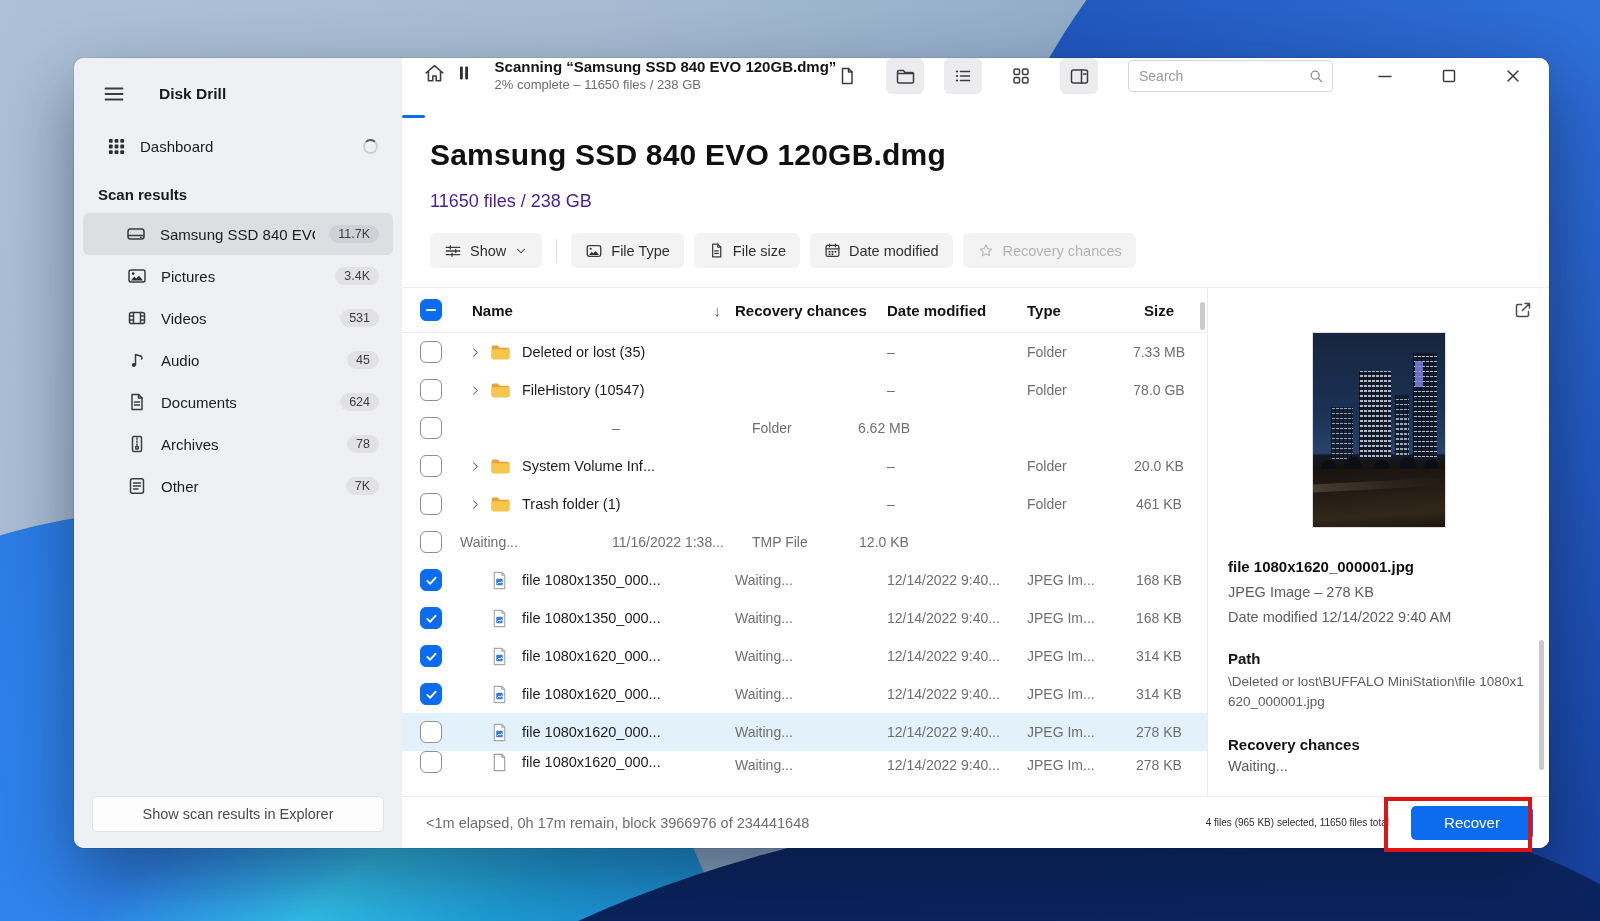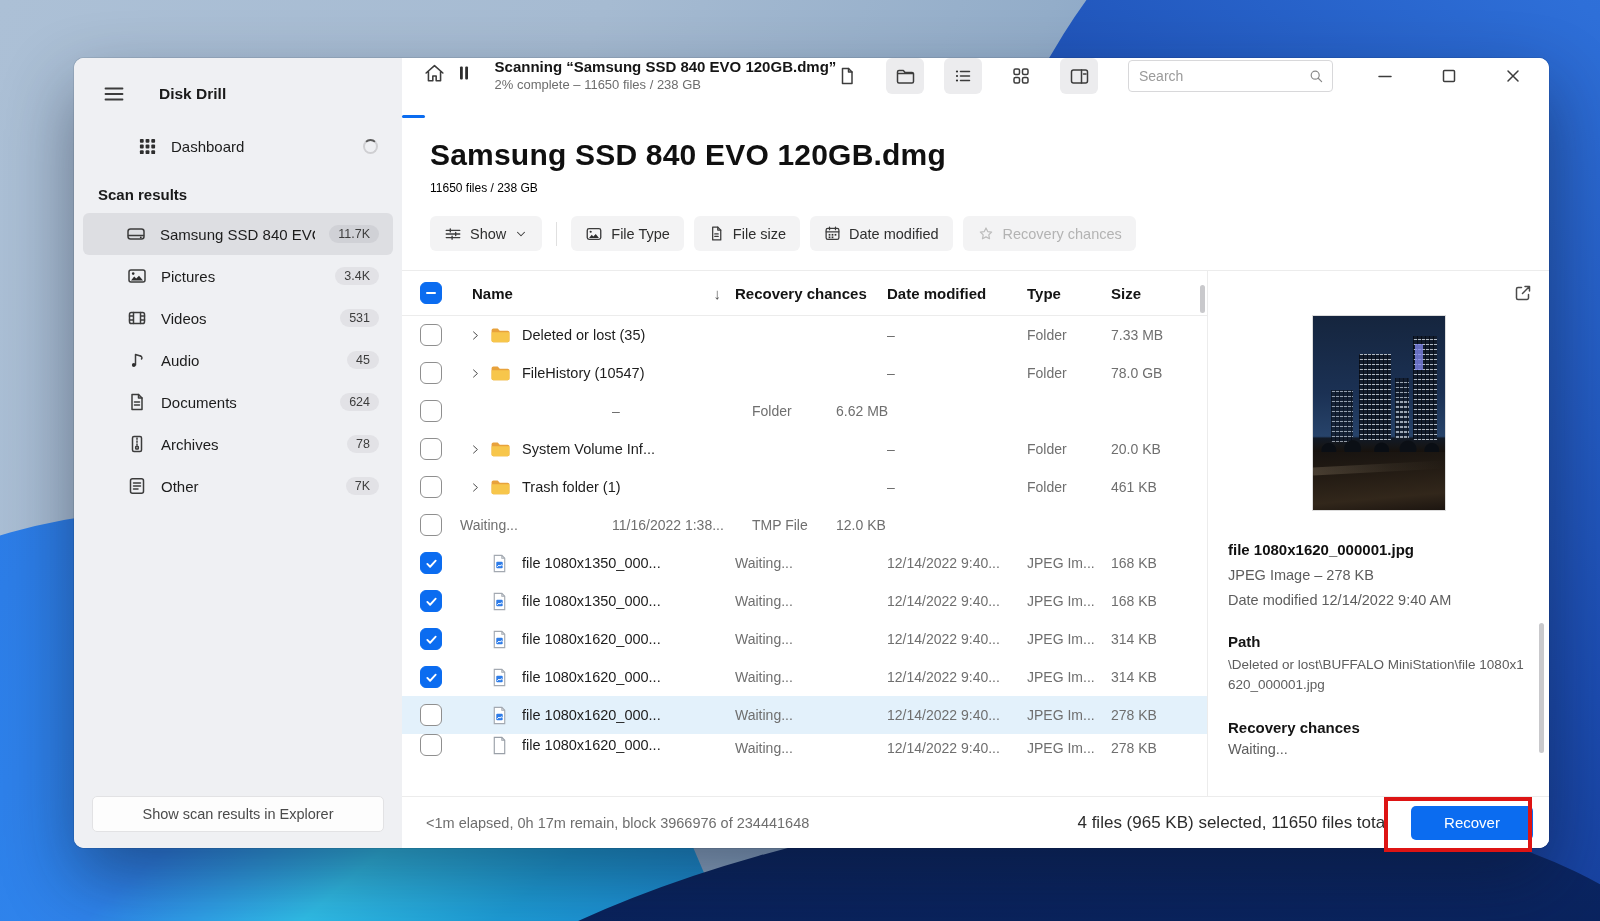--- a/index.html
+++ b/index.html
@@ -28,21 +28,21 @@
   .window { position:absolute; left:74px; top:58px; width:1475px; height:790px;
             border-radius:10px; overflow:hidden; display:flex;
             box-shadow:0 30px 70px rgba(10,20,40,.45), 0 0 0 1px rgba(0,0,0,.08);
             background:#fff; }
 
   
   .sidebar { width:328px; flex:0 0 328px; background:#eff0f3; display:flex; flex-direction:column; position:relative; }
   .sb-top { display:flex; align-items:center; gap:30px; padding:20px 0 0 25px; height:52px; }
   .sb-apptitle { font-size:15.5px; font-weight:700; color:#1a1a1a; }
   .icon-btn { display:inline-flex; align-items:center; justify-content:center; width:30px; height:30px; cursor:pointer; }
-  .sb-dash { display:flex; align-items:center; gap:14px; padding:0 22px 0 64px; height:44px; margin-top:14px; position:relative; }
+  .sb-dash { display:flex; align-items:center; gap:14px; padding:0 22px 0 33px; height:44px; margin-top:14px; position:relative; }
   .sb-dash-label { font-size:15px; color:#1c1c1c; }
   .spinner { position:absolute; right:24px; width:15px; height:15px; border-radius:50%;
              border:2.2px solid #cfcfd2; border-top-color:#5a5a5a; animation:spin 1s linear infinite; }
   @keyframes spin { to { transform:rotate(360deg);} }
   .sb-heading { font-size:15px; font-weight:700; color:#1a1a1a; padding:18px 0 10px 24px; }
   .sb-list { display:flex; flex-direction:column; padding:0 9px; gap:0; }
   .sb-item { display:flex; align-items:center; gap:14px; height:42px; padding:0 14px 0 43px; border-radius:6px; cursor:pointer; }
   .sb-item.selected { background:#dddee2; }
   .sb-item .sb-icon { width:21px; height:21px; display:flex; align-items:center; justify-content:center; }
   .sb-label { font-size:15px; color:#1c1c1c; white-space:nowrap; overflow:hidden; }
@@ -65,21 +65,21 @@
   .tb-iconbtn { width:38px; height:36px; display:flex; align-items:center; justify-content:center; border-radius:6px; cursor:pointer; }
   .tb-iconbtn.active { background:#ececee; }
   .searchbox { width:205px; height:32px; border:1px solid #d8d8da; border-radius:4px; display:flex; align-items:center;
                padding:0 8px 0 10px; margin:0 10px; }
   .searchbox input { border:none; outline:none; flex:1; font-size:14px; font-family:inherit; color:#333; min-width:0; background:transparent; }
   .searchbox input::placeholder { color:#9a9a9a; }
   .winctl { width:44px; height:36px; display:flex; align-items:center; justify-content:center; cursor:pointer; }
 
   .page-head { padding:20px 0 0 28px; flex:0 0 auto; }
   .h1 { font-size:30px; font-weight:700; color:#101010; letter-spacing:.2px; }
-  .h1-sub { font-size:12px; color:#000000; margin-top:9px; }
+  .h1-sub { font-size:18px; color:#4c1d95; margin-top:19px; }
   .filters { display:flex; align-items:center; gap:10px; margin-top:21px; padding-bottom:19px; }
   .chip { display:flex; align-items:center; gap:8px; background:#f3f3f4; border-radius:6px; height:35px;
           padding:0 14px; font-size:14.5px; color:#2f2f2f; cursor:pointer; white-space:nowrap; }
   .chip.disabled { color:#b3b3b3; cursor:default; }
   .vdiv { width:1px; height:24px; background:#e0e0e0; margin:0 4px; }
 
   .body-row { flex:1; display:flex; border-top:1px solid #ececec; min-height:0; }
   .table-area { flex:1; border-right:1px solid #ececec; display:flex; flex-direction:column; min-width:0; position:relative; overflow:hidden; }
   .tbl-scroll-thumb { position:absolute; right:2px; top:14px; width:5px; height:28px; border-radius:3px; background:#c9c9cc; }
 
@@ -90,21 +90,21 @@
   .c-check { flex:0 0 58px; display:flex; justify-content:center; }
   .c-name { flex:1 1 auto; display:flex; align-items:center; min-width:0; font-size:14.5px; color:#1d1d1d; }
   .c-name .chev { width:30px; flex:0 0 30px; display:flex; justify-content:center; }
   .c-name .ficon { width:22px; height:22px; flex:0 0 22px; margin-right:10px; display:flex; align-items:center; }
   .c-name .nm { white-space:nowrap; overflow:hidden; }
   .hdr-name { font-size:15px; color:#141414; }
   .sort-arrow { margin-left:auto; margin-right:14px; color:#555; font-size:15px; font-weight:400; }
   .c-rec  { flex:0 0 152px; font-size:14px; color:#6f6f6f; }
   .c-date { flex:0 0 140px; font-size:14px; color:#6f6f6f; }
   .c-type { flex:0 0 84px;  font-size:14px; color:#6f6f6f; }
-  .c-size { flex:0 0 96px;  font-size:14px; color:#6f6f6f; }
+  .c-size { flex:0 0 96px;  font-size:14px; color:#6f6f6f;text-align:center; }
   .trow.header .c-rec, .trow.header .c-date, .trow.header .c-type, .trow.header .c-size
   { font-size:15px; color:#141414; font-weight:700; }
 
   .cb { width:22px; height:22px; border-radius:6px; border:1px solid #8f8f8f; background:#fff; display:flex;
         align-items:center; justify-content:center; cursor:pointer; }
   .cb.checked, .cb.ind { background:#0b6cf0; border-color:#0b6cf0; }
 
   
   .preview { flex:0 0 341px; position:relative; padding:14px 20px 0 20px; overflow:hidden; }
   .pv-ext { position:absolute; right:16px; top:12px; }
@@ -130,21 +130,21 @@
             background:linear-gradient(90deg, rgba(190,170,140,.25), rgba(120,110,90,.12) 60%, transparent); transform:rotate(-3deg); }
   .pv-title { font-size:15px; font-weight:700; color:#101010; margin-top:30px; white-space:nowrap; }
   .pv-line { font-size:14.5px; color:#5d5d5d; margin-top:9px; }
   .pv-h { font-size:15px; font-weight:700; color:#141414; margin-top:25px; }
   .pv-path { font-size:13.5px; color:#5d5d5d; margin-top:5px; line-height:1.45; word-break:break-all; }
   .pv-scroll-thumb { position:absolute; right:5px; top:352px; width:5px; height:130px; border-radius:3px; background:#c9c9cc; }
 
   
   .statusbar { flex:0 0 52px; border-top:1px solid #ececec; display:flex; align-items:center; padding:0 16px 0 24px; background:#fff; }
   .sb-lefttext { font-size:14.5px; color:#6e6e6e; }
-  .sb-seltext { margin-left:auto; font-size:17px; color:#2c2c2c; margin-right:22px; }
+  .sb-seltext { margin-left:auto; font-size:10px; color:#2c2c2c; margin-right:22px; }
   .recover-btn { width:122px; height:34px; background:#0b6cf0; color:#fff; border:none; border-radius:5px;
                  font-size:15px; font-family:inherit; cursor:pointer; }
   .annotation { position:absolute; left:1384px; top:797px; width:148px; height:55px; border:4px solid #dd1414; z-index:50; pointer-events:none; }
 
   svg { display:block; }
   .s  { stroke:#3c3c3c; stroke-width:1.5; fill:none; stroke-linecap:round; stroke-linejoin:round; }
   .sf { fill:#2e2e2e; }
 </style>
 </head>
 <body>

